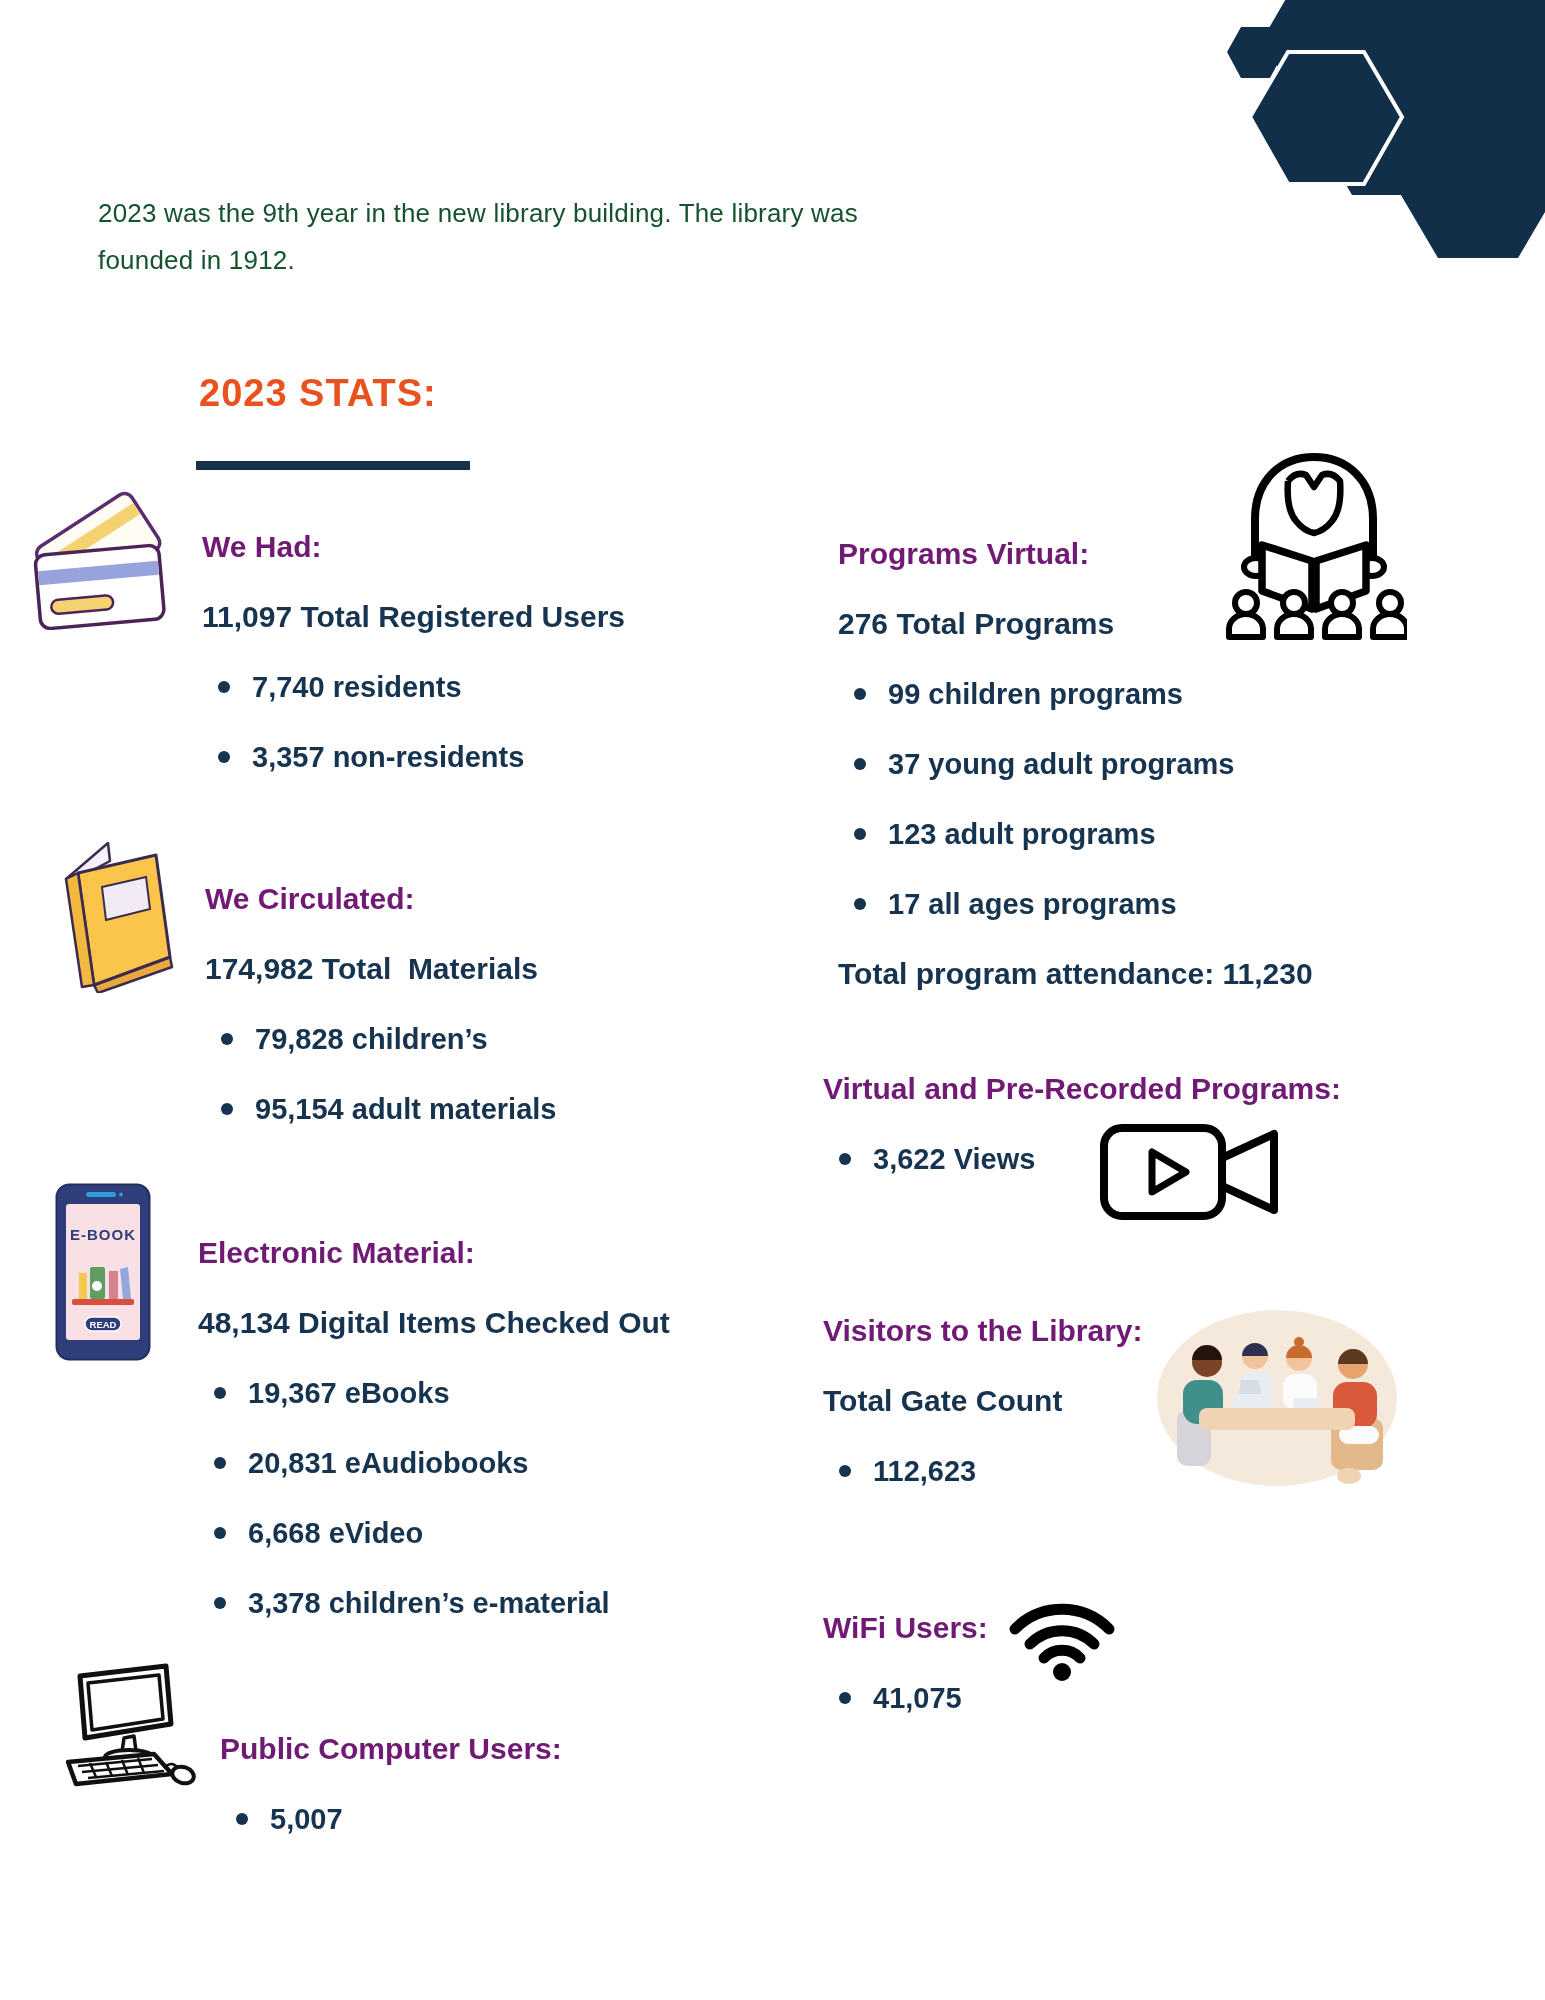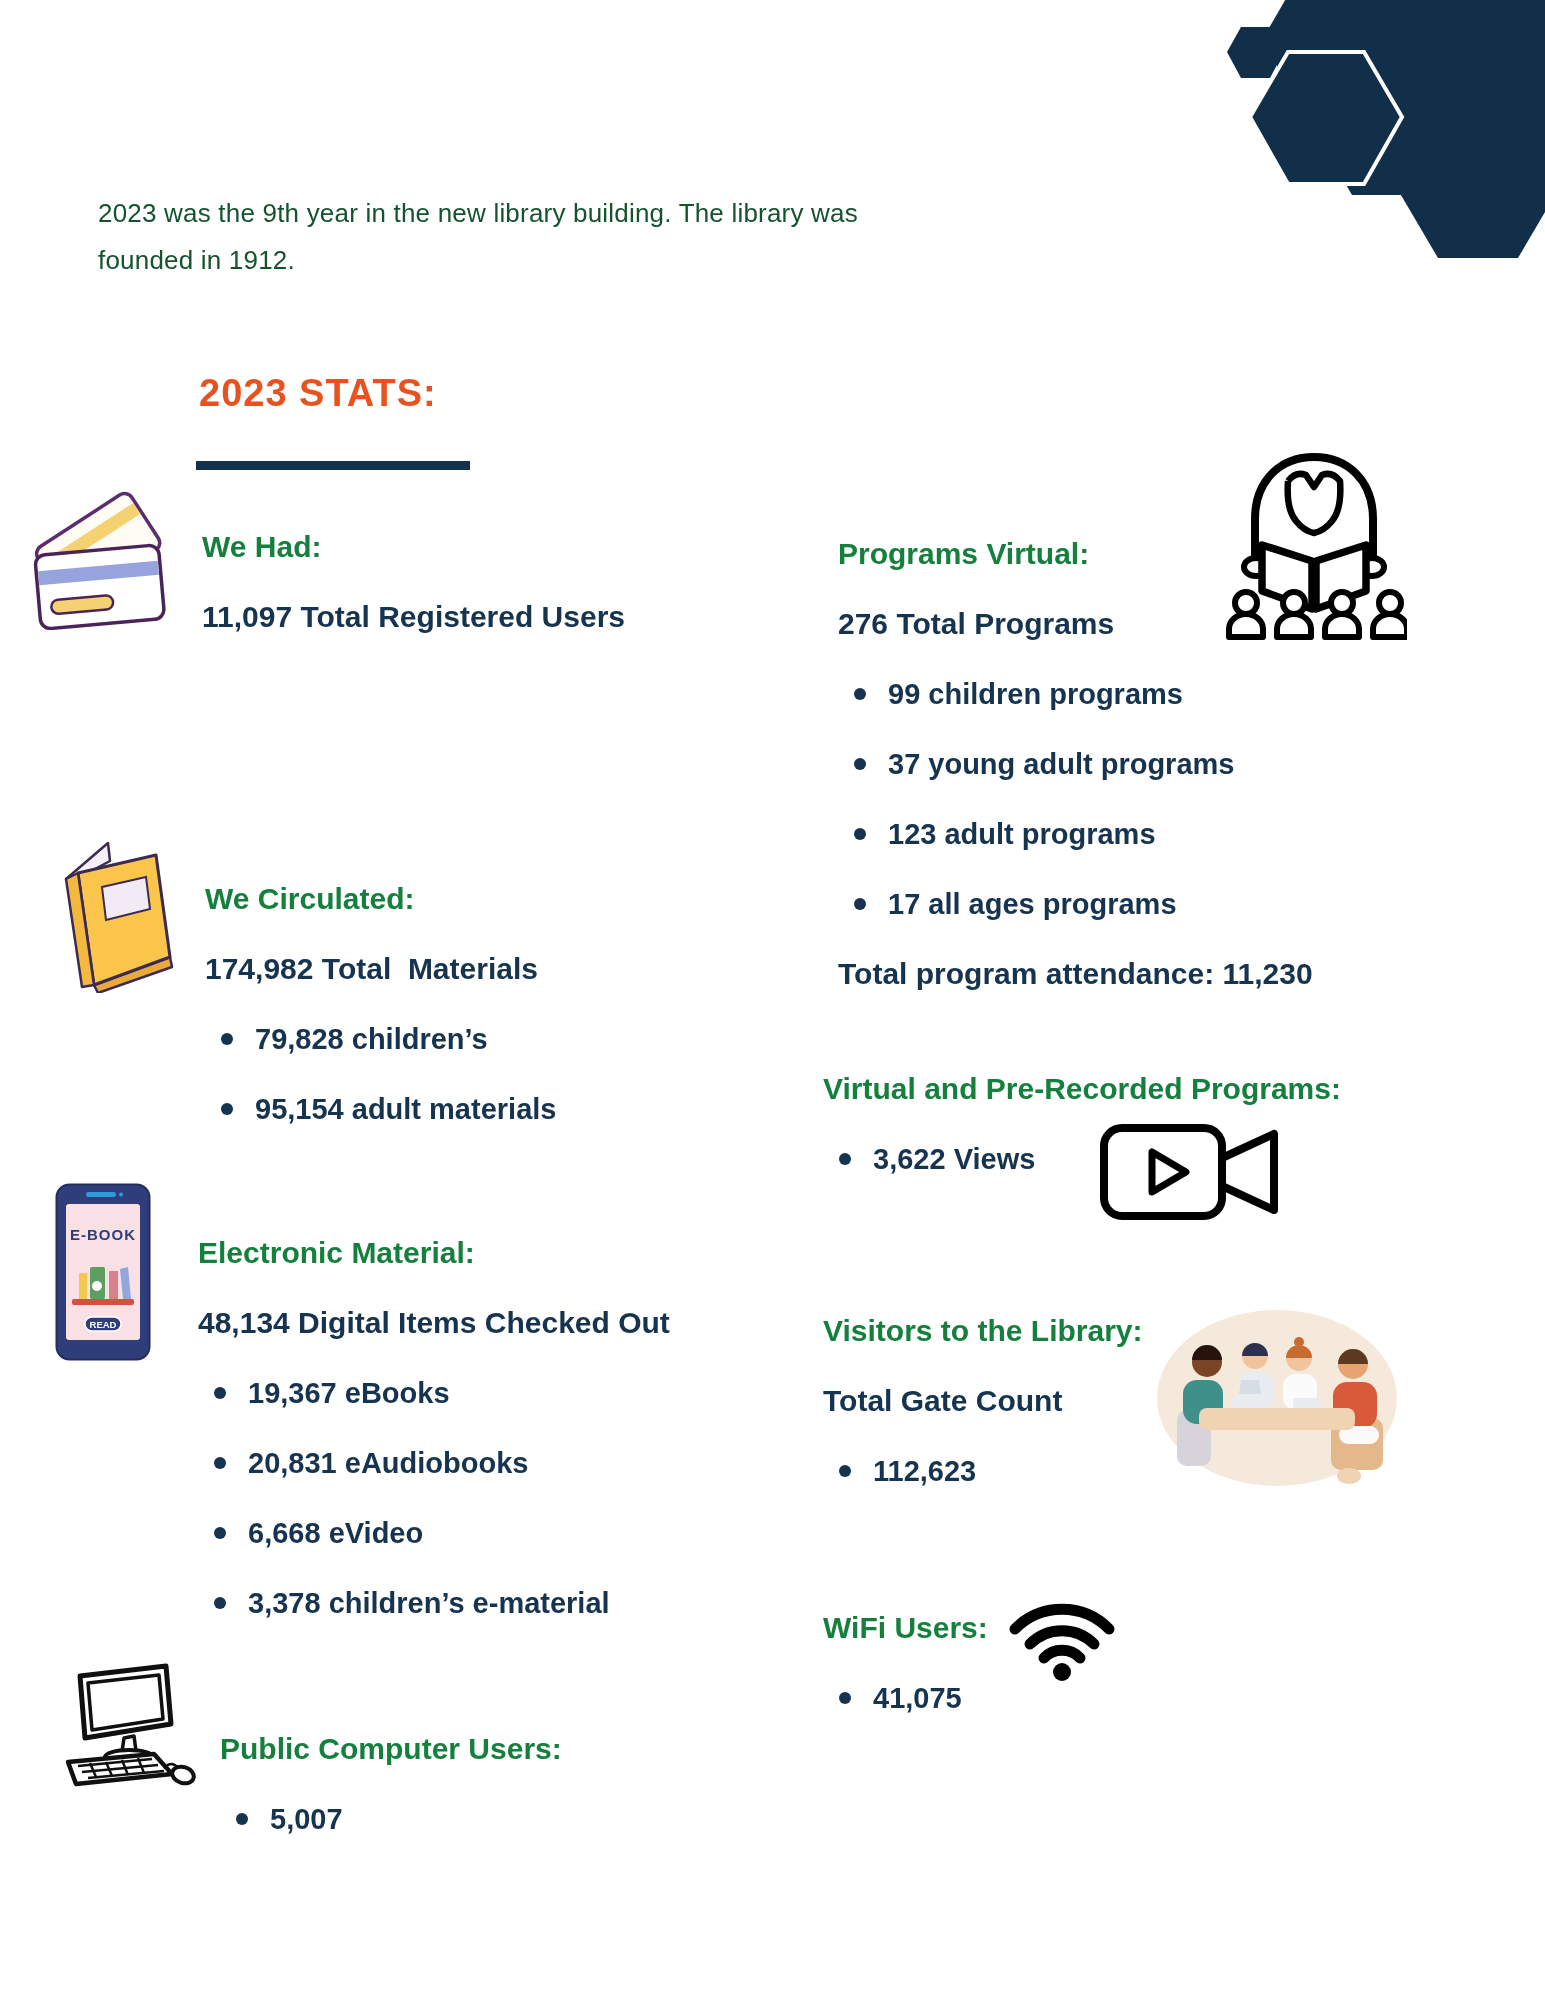--- a/index.html
+++ b/index.html
@@ -21,21 +21,21 @@
   .subtitle .line { display:block; }
   .stats-heading {
     position:absolute; left:199px; top:372px; margin:0;
     font-size:38px; font-weight:700; color:#E8521F; letter-spacing:1px;
   }
   .stats-underline {
     position:absolute; left:196px; top:461px; width:274px; height:9px;
     background:#14324C;
   }
   .sec { position:absolute; }
-  .sec-heading { margin:0 0 32px 0; font-size:30px; line-height:38px; font-weight:700; color:#15803d; }
+  .sec-heading { margin:0 0 32px 0; font-size:30px; line-height:38px; font-weight:700; color:#701a75; }
   .sec-total { margin:0 0 32px 0; font-size:30px; line-height:38px; font-weight:700; color:#16344F; white-space:pre-wrap; }
   .bullets { list-style:none; margin:0; padding:0; }
   .bullets li {
     position:relative; padding-left:50px; margin:0 0 32px 0;
     font-size:29px; line-height:38px; font-weight:700; color:#16344F;
   }
   .bullets li::before {
     content:""; position:absolute; left:16px; top:13px;
     width:12px; height:12px; border-radius:50%; background:#16344F;
   }
@@ -70,20 +70,24 @@
     <g transform="rotate(-5 74 100)">
       <rect x="12" y="60" width="124" height="74" rx="10" fill="#FFFFFF" stroke="#4A2458" stroke-width="3.5"></rect>
       <rect x="14" y="76" width="120" height="14" fill="#97A3DC"></rect>
       <rect x="24" y="106" width="62" height="14" rx="7" fill="#F5D271" stroke="#4A2458" stroke-width="2.5"></rect>
     </g>
   </svg>
 
   <section class="sec" style="left:202px;top:528px;width:600px">
     <h3 class="sec-heading">We Had:</h3>
     <p class="sec-total">11,097 Total Registered Users</p>
+    <ul class="bullets">
+      <li><span>7,740 residents</span></li>
+      <li><span>3,357 non-residents</span></li>
+    </ul>
   </section>
 
   <svg class="icon" style="left:50px;top:835px;width:132px;height:158px" viewBox="0 0 132 158" aria-hidden="true">
     <polygon points="16,44 58,8 60,26 30,42" fill="#F7F0FA" stroke="#3B2B50" stroke-width="2.5" stroke-linejoin="round"></polygon>
     <polygon points="44,150 120,122 122,132 48,158" fill="#E9A93C" stroke="#3B2B50" stroke-width="2.5" stroke-linejoin="round"></polygon>
     <polygon points="28,38 106,20 120,122 44,150" fill="#FBC54B" stroke="#3B2B50" stroke-width="3" stroke-linejoin="round"></polygon>
     <polygon points="16,44 28,38 44,150 32,152" fill="#F3B83F" stroke="#3B2B50" stroke-width="2.5" stroke-linejoin="round"></polygon>
     <polygon points="52,52 96,42 100,74 56,85" fill="#F2EAF5" stroke="#3B2B50" stroke-width="2"></polygon>
   </svg>
 

